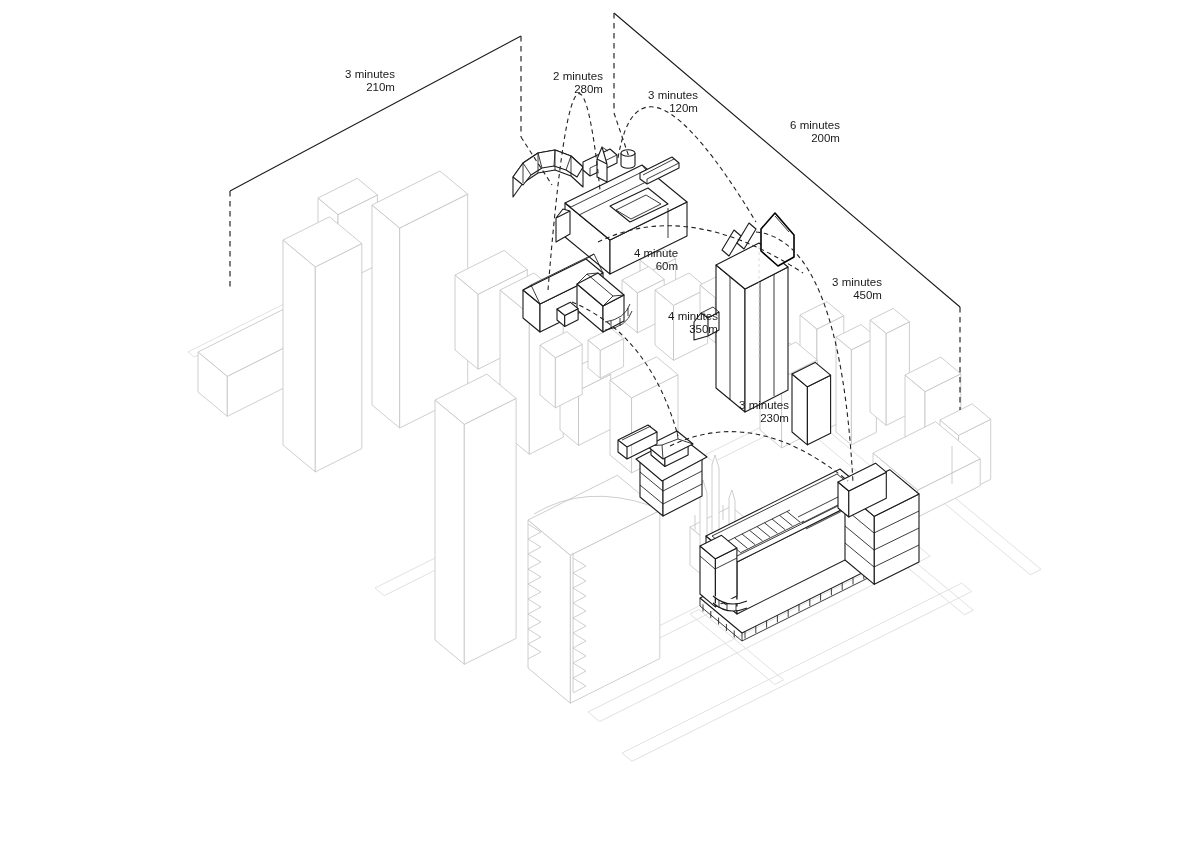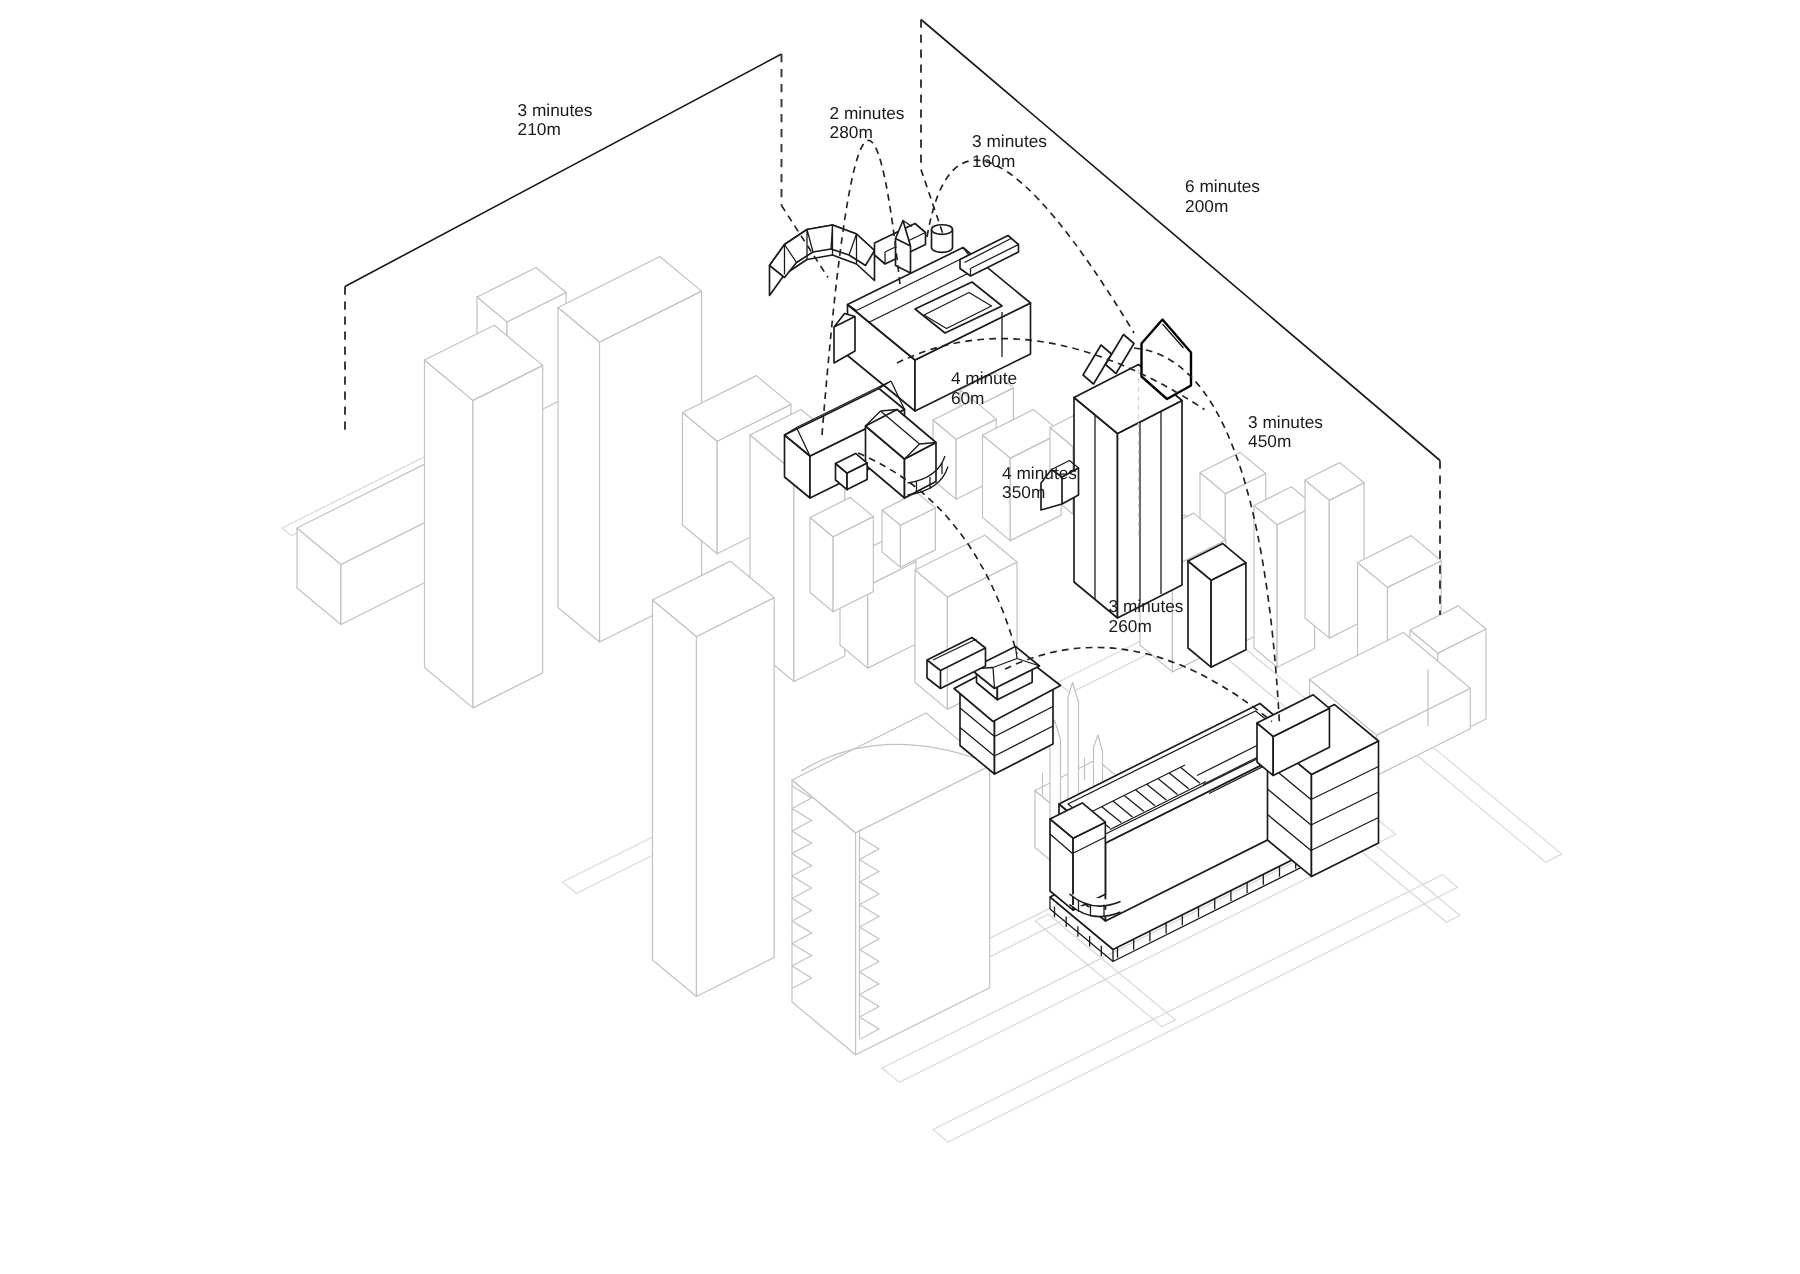--- a/index.html
+++ b/index.html
@@ -10,21 +10,21 @@
   .h  {stroke:#1a1a1a;fill:#ffffff;stroke-width:1.1;stroke-linejoin:round;}
   .h2 {stroke:#1a1a1a;fill:none;stroke-width:0.85;stroke-linejoin:round;}
   .hb {stroke:#000000;fill:#ffffff;stroke-width:1.6;stroke-linejoin:round;}
   .c  {stroke:#c2c2c2;fill:#ffffff;stroke-width:0.8;stroke-linejoin:round;}
   .cl {stroke:#c2c2c2;fill:none;stroke-width:0.8;}
   .cd {stroke:#d0d0d0;fill:none;stroke-width:0.8;stroke-dasharray:3,3;}
   .g  {stroke:#d9d9d9;fill:none;stroke-width:0.8;}
   .dash {stroke:#222222;fill:none;stroke-width:1.1;stroke-dasharray:4.5,3.5;stroke-linecap:butt;}
   .bnd  {stroke:#1a1a1a;fill:none;stroke-width:1.1;}
   .bdash{stroke:#3a3a3a;fill:none;stroke-width:1.3;stroke-dasharray:5.5,4.5;}
-  .dist-label{position:absolute;transform:translateX(-50%);text-align:left;
+  .dist-label{position:absolute;transform:translateX(-50%);text-align:right;
     font-size:11.5px;line-height:12.5px;color:#1a1a1a;white-space:nowrap;}
 </style>
 </head>
 <body>
 
 <div class="stage">
   <svg id="cv" width="1200" height="849" viewBox="0 0 1200 849">
       <path class="g" d="M188,352 L322.1,285 L328.3,290.1 L194.2,357.1 Z"></path>
       <path class="g" d="M375,588 L482.3,534.4 L491.5,542 L384.2,595.7 Z"></path>
       <path class="g" d="M575,668 L870,520.5 L879.3,528.2 L584.2,675.7 Z"></path>
@@ -208,19 +208,19 @@
       <path class="dash" d="M548,290 Q575,-44 600,190"></path>
       <path class="dash" d="M618,158 Q640,30 756,222"></path>
       <path class="dash" d="M598,242 Q688,198 803,273"></path>
       <path class="dash" d="M572,302 Q650,335 678,436"></path>
       <path class="dash" d="M756,232 Q840,240 853,483"></path>
       <path class="dash" d="M670,446 Q755,405 848,481"></path>
     </svg>
 
   <div class="dist-label" style="left:370px;top:68px"><span>3 minutes</span><br><span>210m</span></div>
   <div class="dist-label" style="left:578px;top:70px"><span>2 minutes</span><br><span>280m</span></div>
-  <div class="dist-label" style="left:673px;top:89px"><span>3 minutes</span><br><span>160m</span></div>
+  <div class="dist-label" style="left:673px;top:89px"><span>3 minutes</span><br><span>120m</span></div>
   <div class="dist-label" style="left:815px;top:119px"><span>6 minutes</span><br><span>200m</span></div>
   <div class="dist-label" style="left:656px;top:247px"><span>4 minute</span><br><span>60m</span></div>
   <div class="dist-label" style="left:693px;top:310px"><span>4 minutes</span><br><span>350m</span></div>
   <div class="dist-label" style="left:857px;top:276px"><span>3 minutes</span><br><span>450m</span></div>
-  <div class="dist-label" style="left:764px;top:399px"><span>3 minutes</span><br><span>260m</span></div>
+  <div class="dist-label" style="left:764px;top:399px"><span>3 minutes</span><br><span>230m</span></div>
 </div>
 
 </body></html>

